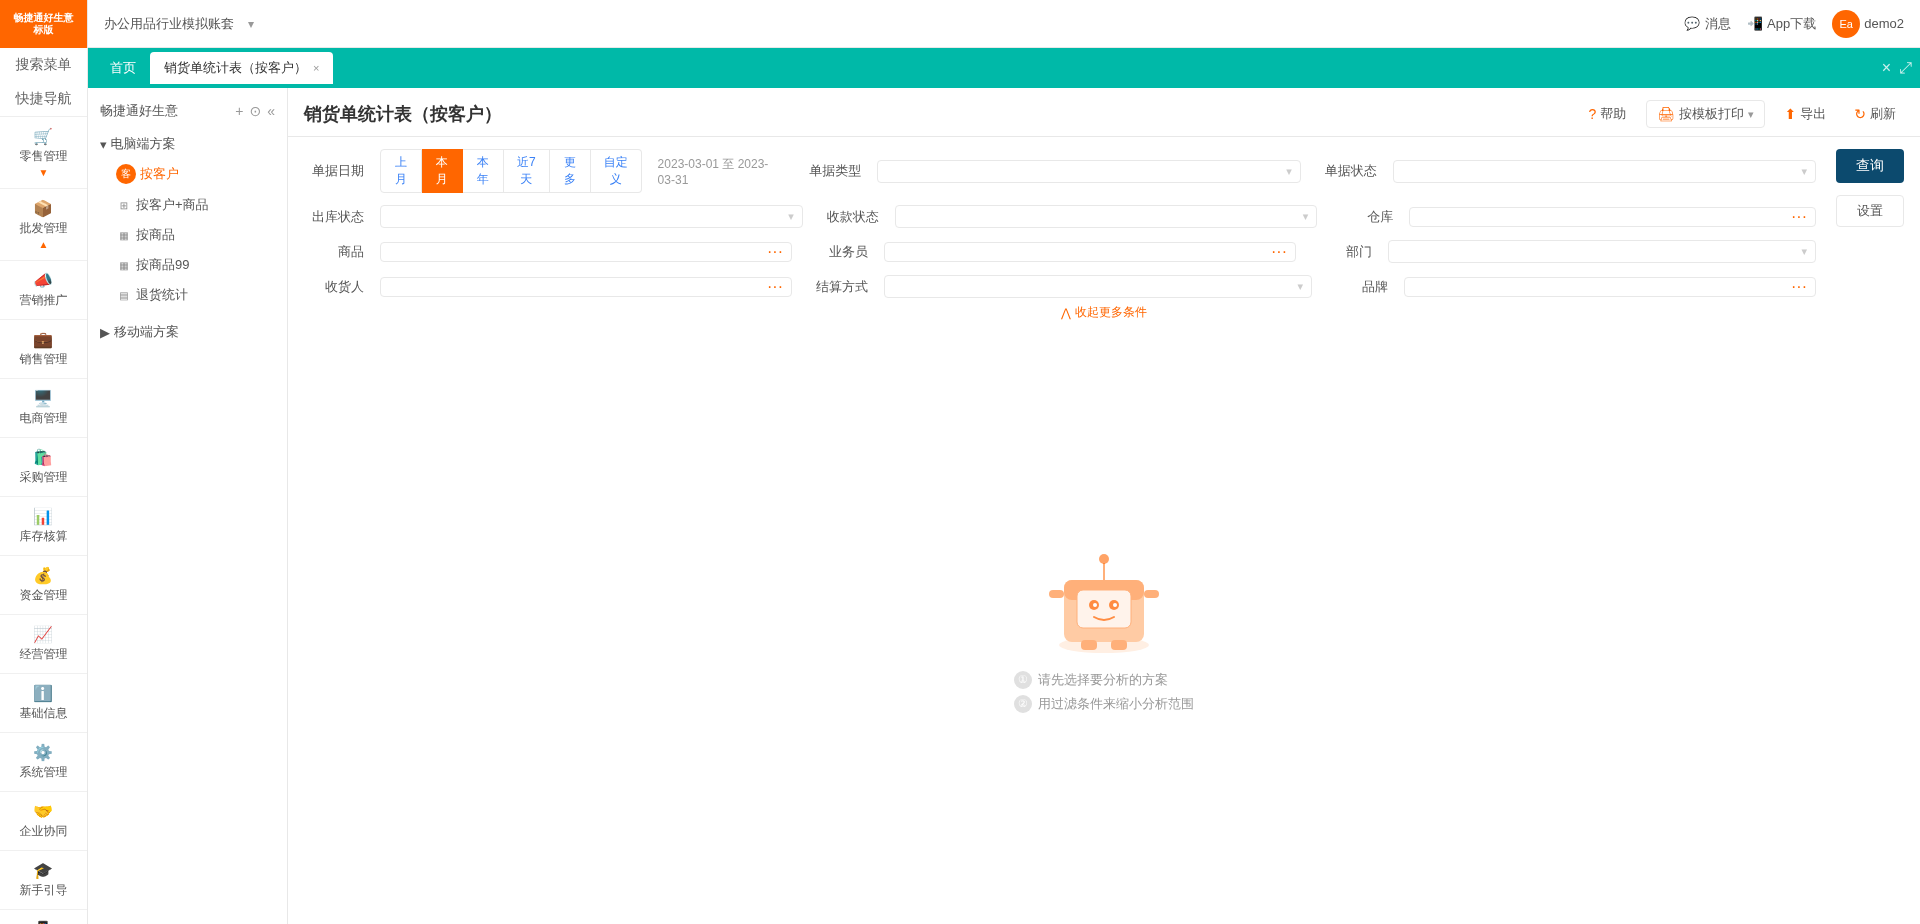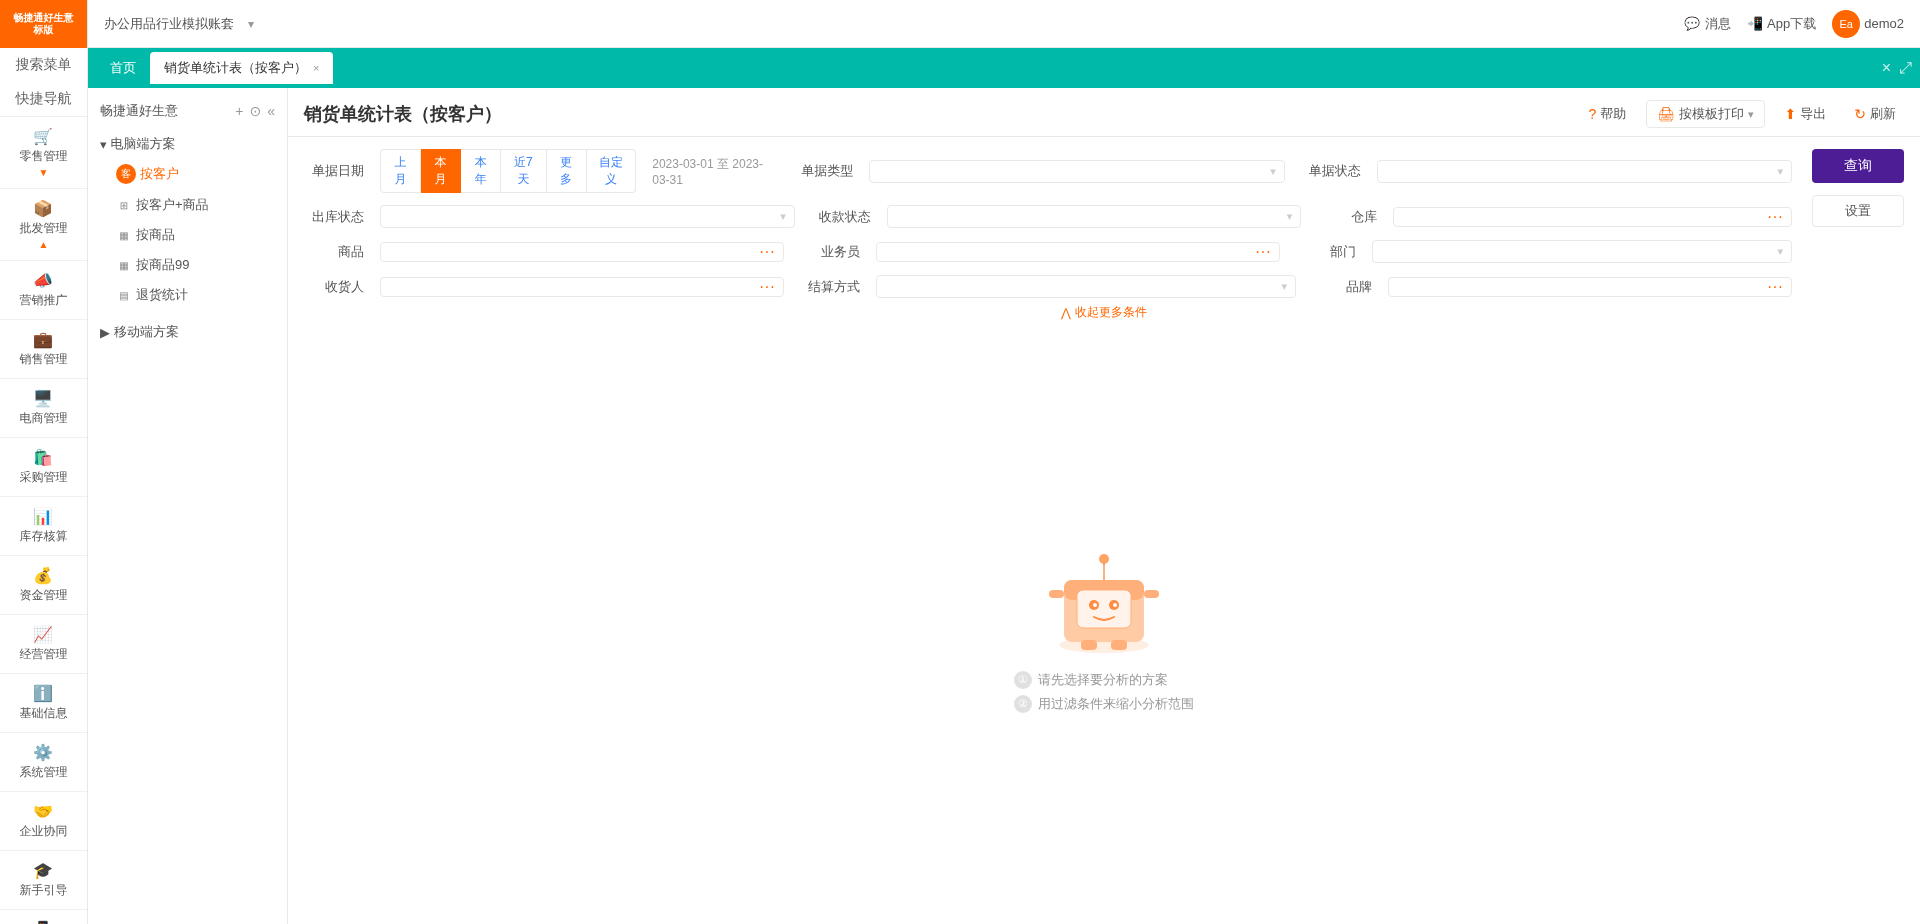--- a/index.html
+++ b/index.html
@@ -78,21 +78,21 @@
     .select-control { display: flex; align-items: center; border: 1px solid #e8e8e8; border-radius: 4px; padding: 4px 8px; background: #fff; cursor: pointer; min-width: 160px; justify-content: space-between; flex: 1; }
     .select-control-text { color: #bbb; font-size: 13px; }
     .select-control-arrow { color: #ccc; font-size: 11px; }
     .ellipsis-btn { color: #ff6600; cursor: pointer; padding: 0 8px; font-size: 16px; }
     .collapse-btn { text-align: center; padding: 6px; cursor: pointer; color: #ff6600; font-size: 12px; display: flex; align-items: center; justify-content: center; gap: 4px; }
 
     
     .main-content { flex: 1; display: flex; flex-direction: column; align-items: center; justify-content: center; background: #fff; margin: 0; position: relative; }
 
     
-    .query-btn { background: #4c1d95; color: #fff; border: none; border-radius: 4px; padding: 8px 32px; font-size: 14px; cursor: pointer; }
+    .query-btn { background: #0c4a6e; color: #fff; border: none; border-radius: 4px; padding: 8px 20px; font-size: 14px; cursor: pointer; }
     .setting-btn { background: #fff; color: #555; border: 1px solid #e8e8e8; border-radius: 4px; padding: 6px 16px; font-size: 13px; cursor: pointer; margin-top: 6px; }
 
     
     .empty-state { display: flex; flex-direction: column; align-items: center; gap: 16px; }
     .empty-text-list { list-style: none; }
     .empty-text-list li { font-size: 13px; color: #999; display: flex; align-items: center; gap: 6px; margin-bottom: 6px; }
     .empty-text-list li .num { width: 18px; height: 18px; border-radius: 50%; background: #e0e0e0; display: flex; align-items: center; justify-content: center; font-size: 11px; color: #fff; flex-shrink: 0; }
   </style>
 </head>
 <body>

